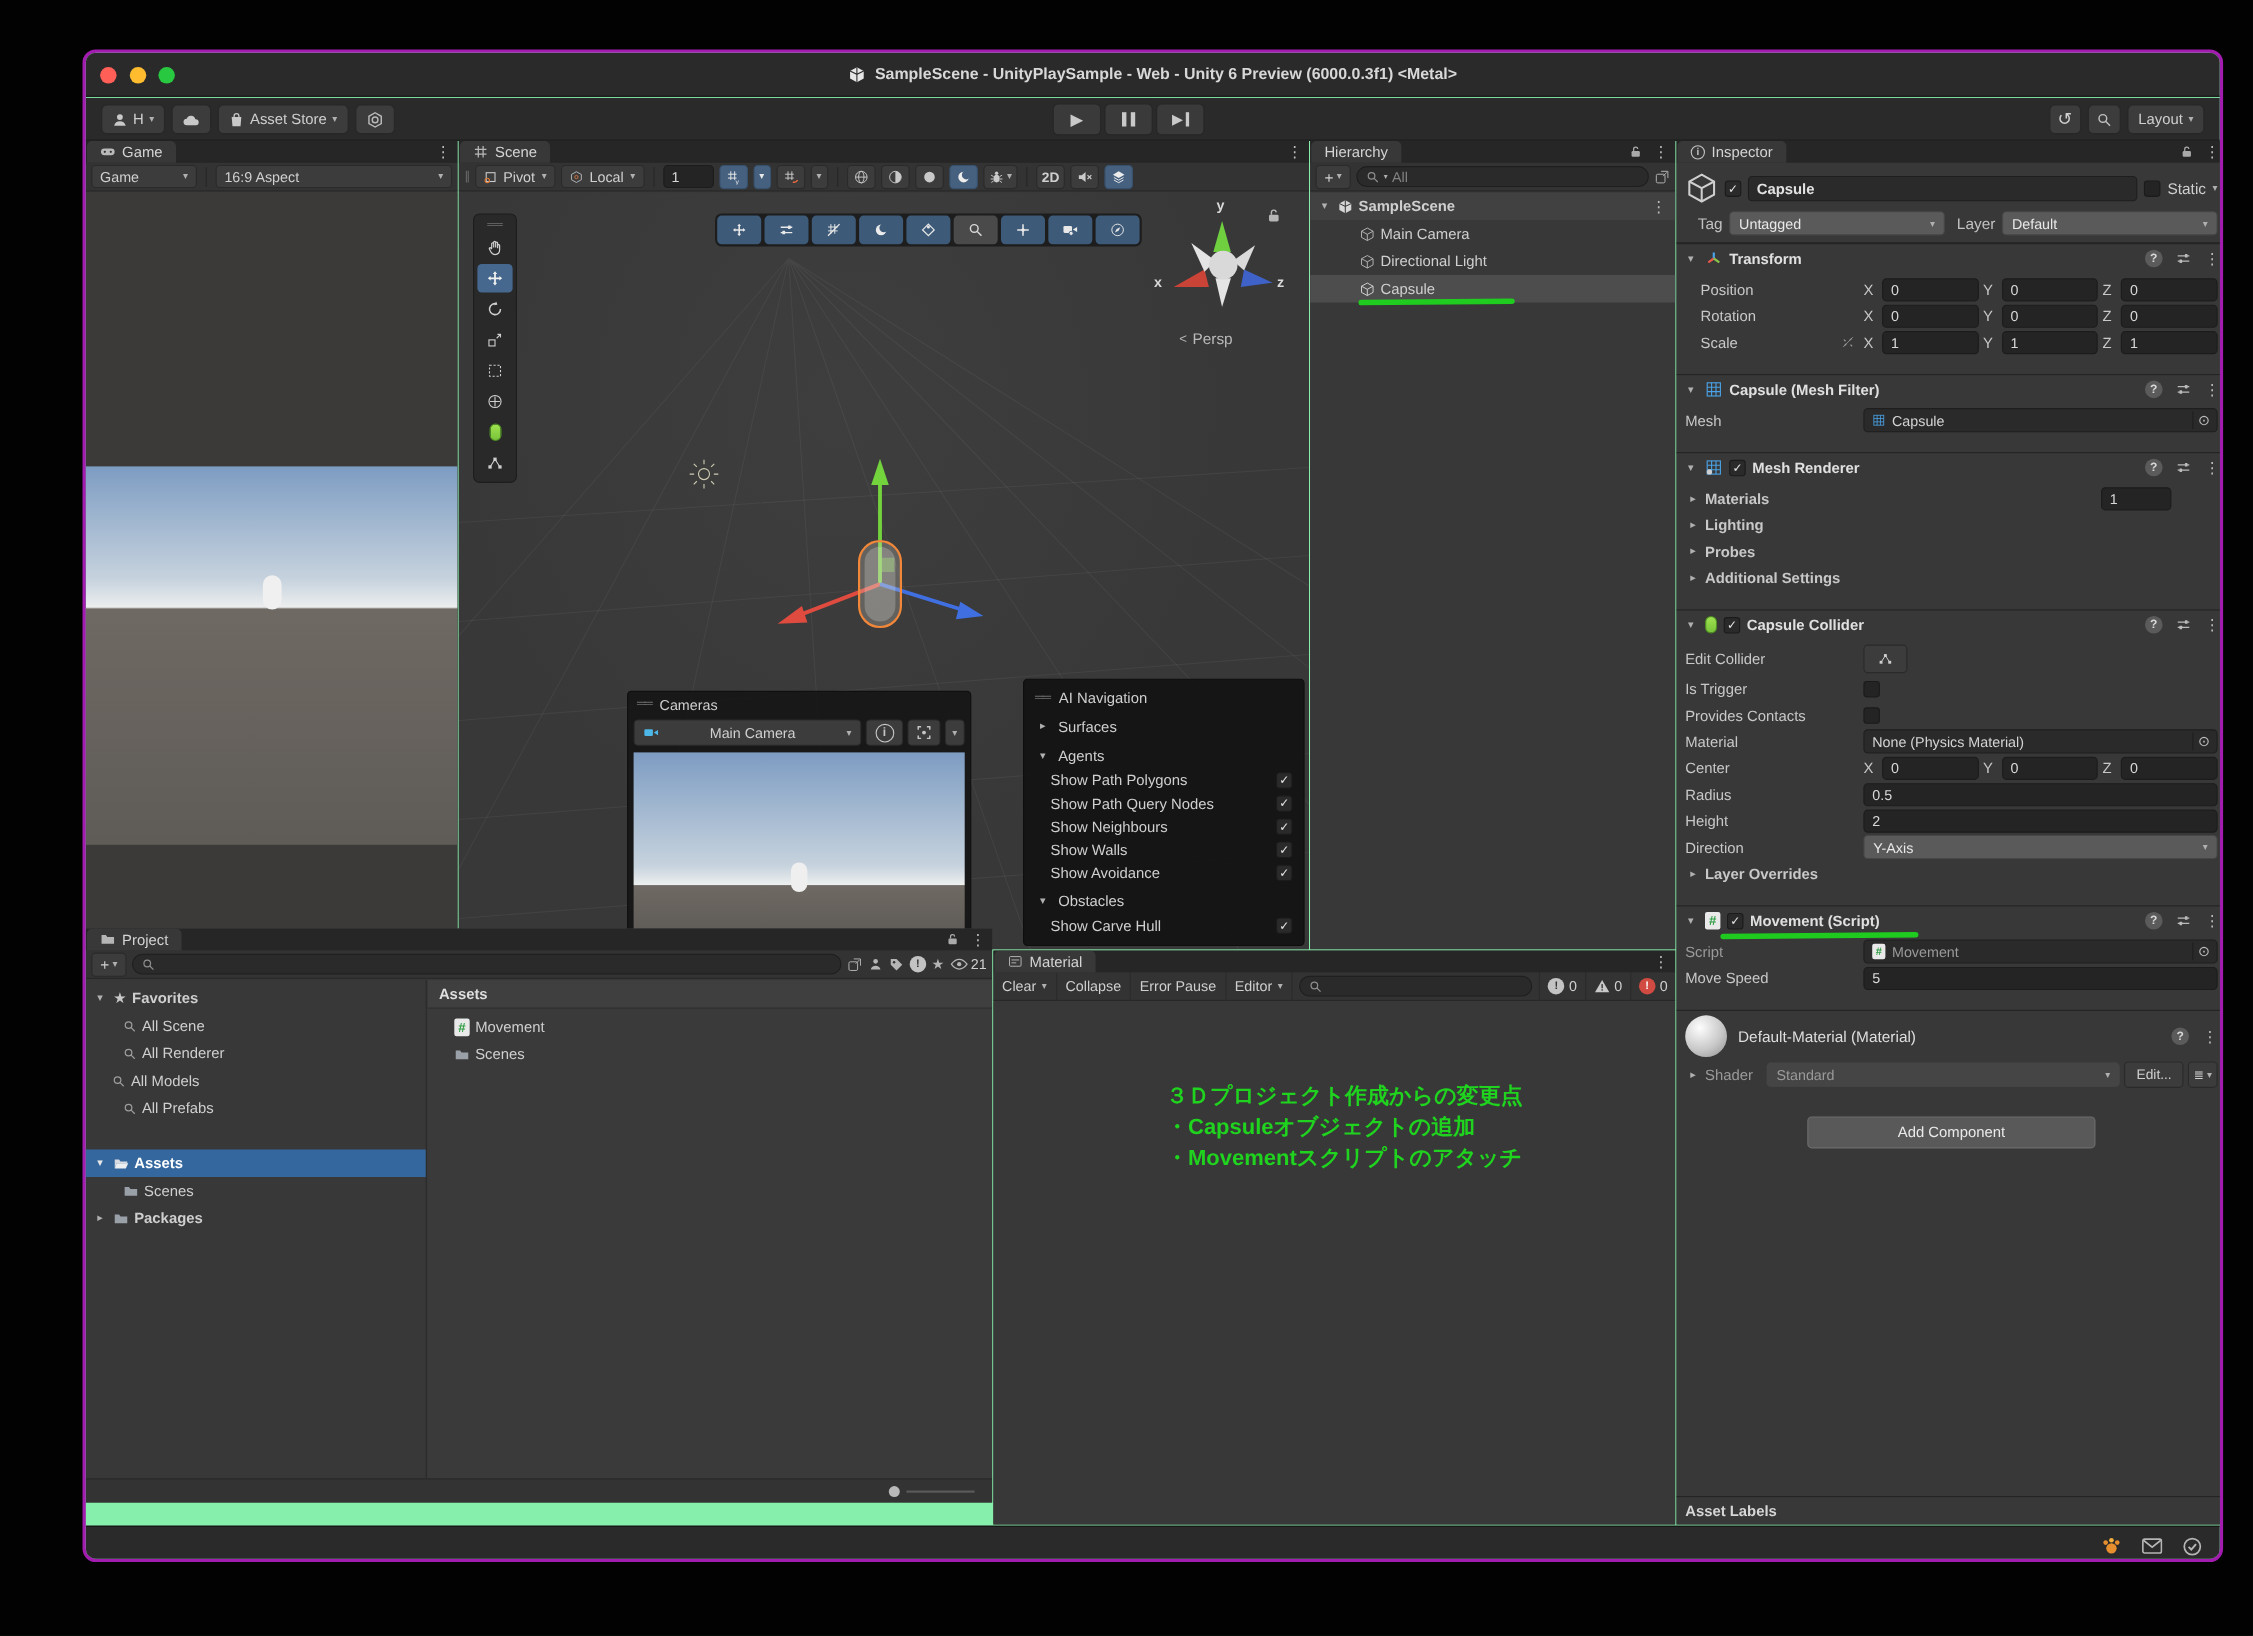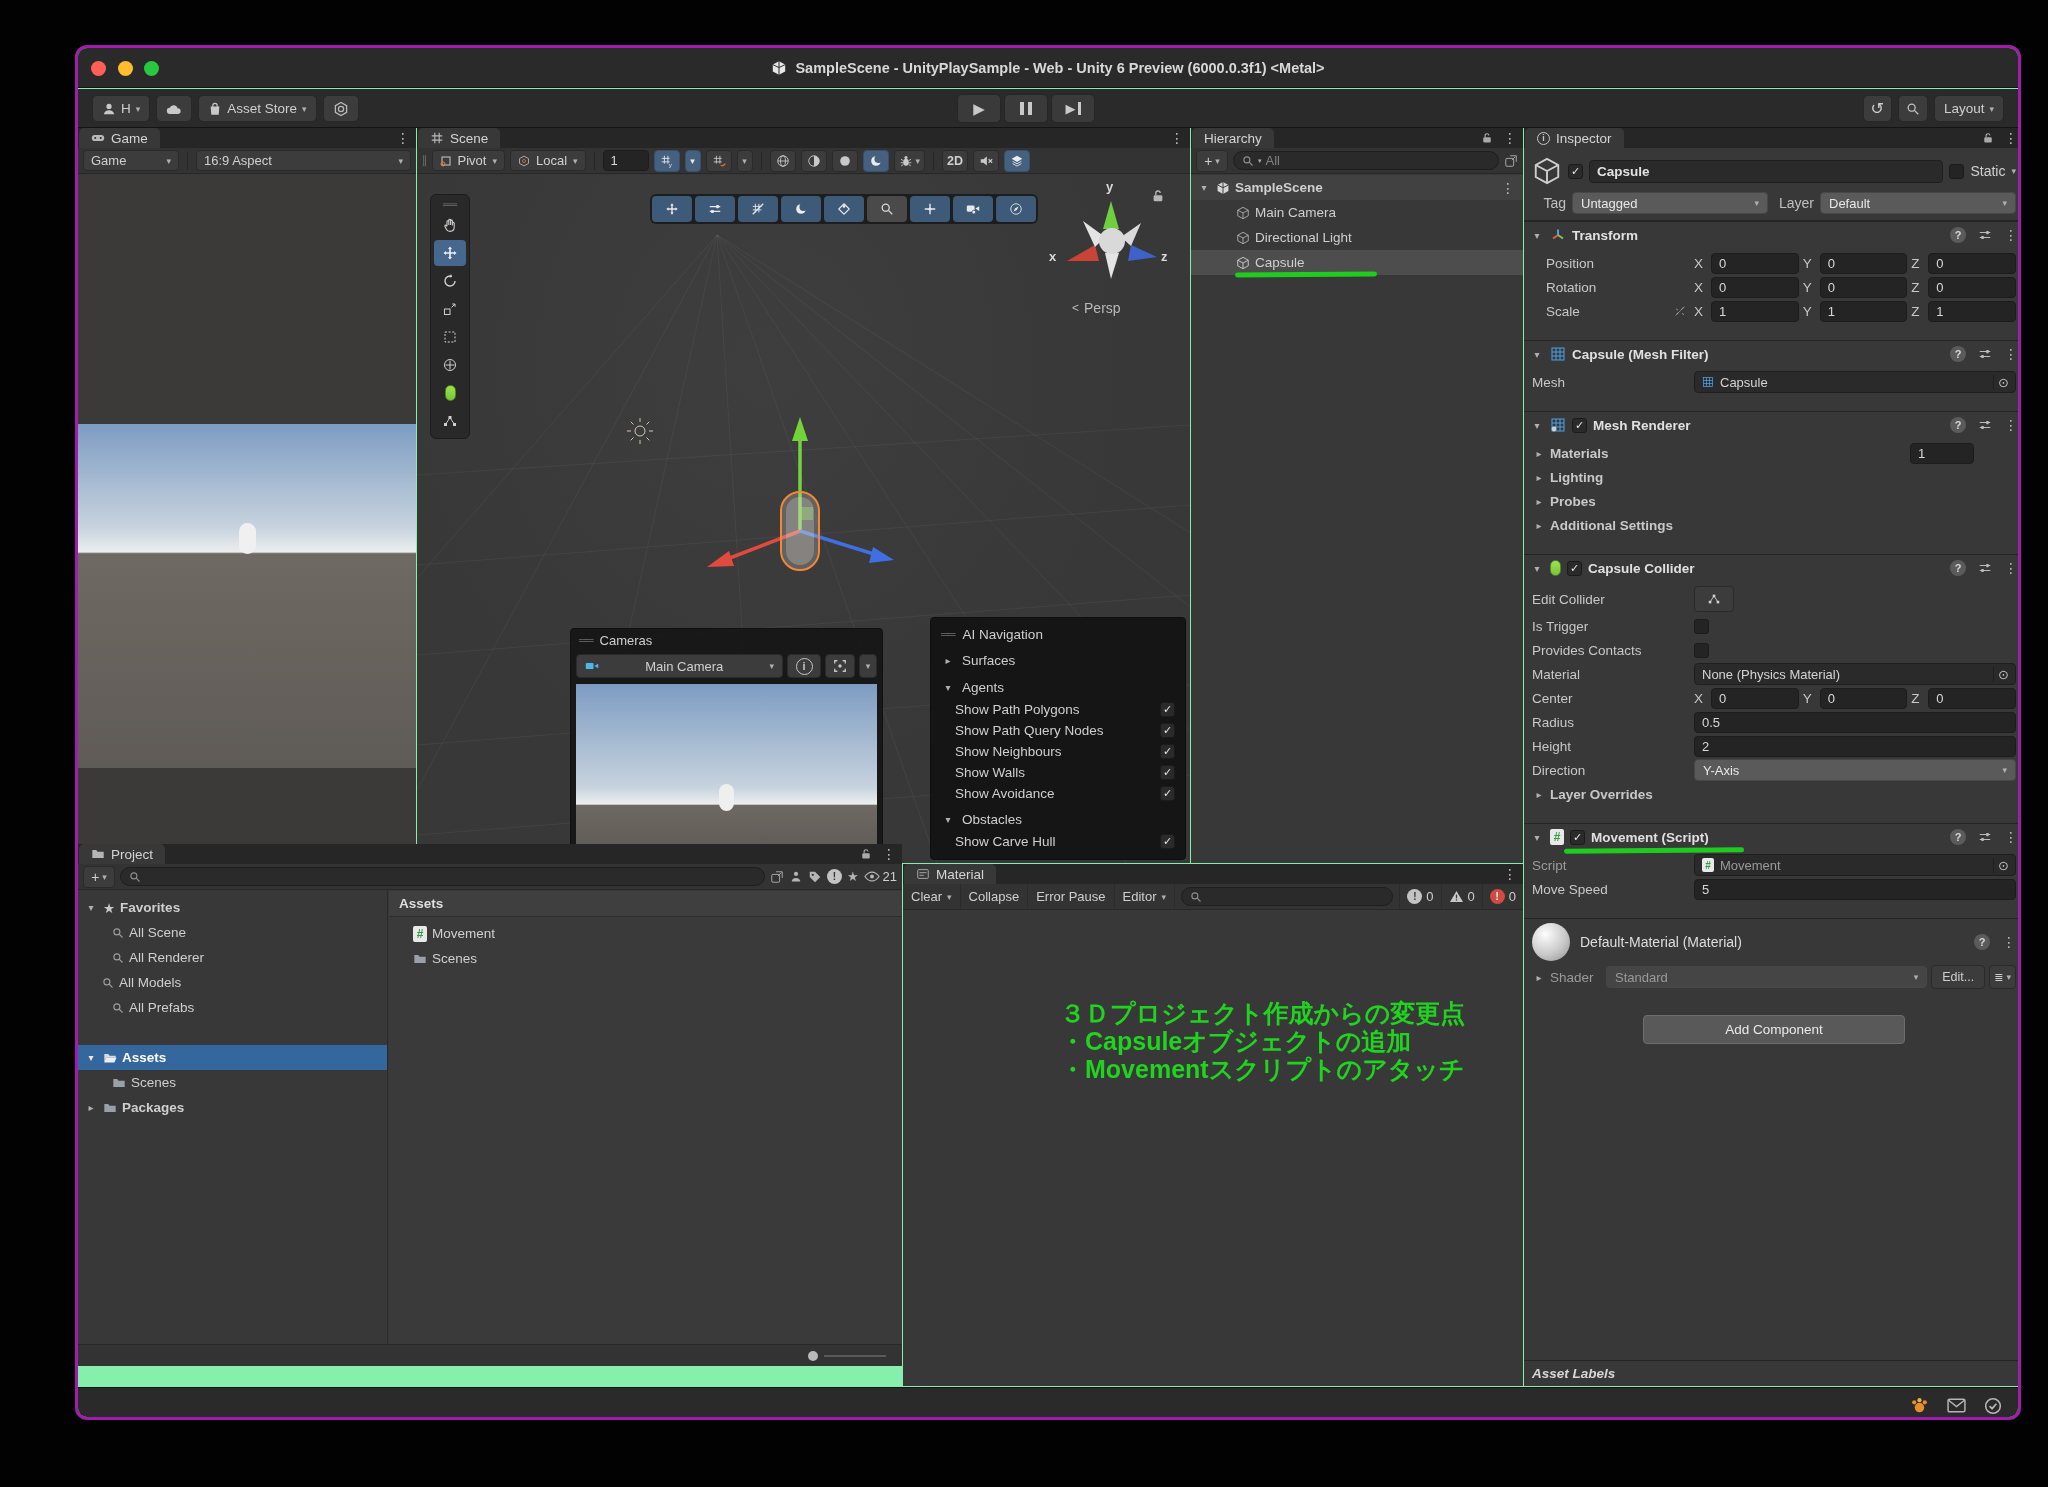--- a/index.html
+++ b/index.html
@@ -110,40 +110,40 @@
               gap:6px; padding:0 2px 0 7px; font-size:13px; color:#d4d4d4; }
   .objfield .pick { margin-left:auto; border-left:1px solid #1e1e1e; padding:0 4px; color:#bdbdbd; font-size:13px; }
   .ddfield { background:#5a5a5a; border:1px solid #474747; border-radius:4px; height:22px; display:flex; align-items:center;
              padding:0 8px; font-size:13px; color:#e8e8e8; }
   .ddfield .arr { margin-left:auto; }
   .ddfield.dim { background:#454545; color:#9a9a9a; }
   .dim { color:#9a9a9a; }
   .addcomp { margin:16px auto 0; width:262px; height:29px; background:#595959; border:1px solid #6d6d6d; border-radius:4px;
              display:flex; align-items:center; justify-content:center; font-size:13.5px; color:#eaeaea; }
   .assetlabels { margin-top:auto; border-top:1px solid #242424; height:26px; display:flex; align-items:center; gap:6px;
-                 padding:0 8px; font-weight:bold; font-size:13.5px; color:#d6d6d6;font-style:italic; }
+                 padding:0 8px; font-weight:bold; font-size:13.5px; color:#d6d6d6; }
   .matheader { height:46px; display:flex; align-items:center; gap:10px; padding:0 8px; }
   .sphere { width:38px; height:38px; border-radius:50%; background:radial-gradient(circle at 35% 30%, #fdfdfd, #c9c9c9 55%, #8e8e8e); flex:none; }
   .script-ic { width:14px; height:16px; background:#e9e9e9; border-radius:2px; color:#2f9e44; font-weight:bold; font-size:12px;
                display:flex; align-items:center; justify-content:center; flex:none; }
   .pill-ic { width:11px; height:16px; border-radius:6px; background:linear-gradient(#9ee24f,#7ac43a); border:1px solid #4e8f23; flex:none; }
   
   .ptree-row { height:25px; display:flex; align-items:center; gap:5px; font-size:13.5px; padding-left:6px; }
   .bold { font-weight:bold; }
   .sel-blue { background:#34679e; color:#fff; }
   .assets-pane-h { height:26px; background:#3f3f3f; border-bottom:1px solid #2e2e2e; display:flex; align-items:center;
                    padding:0 10px; font-weight:bold; font-size:13.5px; color:#dedede; }
   
   .cbtn { height:26px; display:flex; align-items:center; gap:5px; padding:0 8px; font-size:13px; color:#cfcfcf;
           border-right:1px solid #2b2b2b; }
   .badge { display:flex; align-items:center; gap:4px; padding:0 7px; height:26px; border-left:1px solid #2b2b2b; font-size:13px; }
   .badge-ic { width:15px; height:15px; border-radius:50%; background:#c3c3c3; color:#333; font-size:10px; font-weight:bold;
               display:flex; align-items:center; justify-content:center; }
   .badge-ic.err { background:#d14b42; color:#fff; }
-  .annotation { position:absolute; left:157px; top:88px; font-weight:bold; font-size:25px; line-height:28px; }
+  .annotation { position:absolute; left:157px; top:72px; font-weight:bold; font-size:20px; line-height:28px; }
   
   .statusbar { position:absolute; left:0; top:1339px; width:100%; height:36px; background:#2a2a2a; border-top:1px solid #141414;
                display:flex; align-items:center; justify-content:flex-end; gap:18px; padding-right:16px; }
   .gamepanel-bg { position:absolute; inset:0; background:#3b3a38; }
   .gamerender { position:absolute; left:0; top:249px; width:100%; height:344px;
                 background:linear-gradient(#7d9cc2 0%, #c7d3de 30%, #eceeee 37.2%, #6e6963 37.7%, #5f5b56 100%); }
   .gamecapsule { position:absolute; left:161px; top:99px; width:17px; height:31px; background:#f0f0f0; border-radius:9px; }
 </style>
 </head>
 <body>

